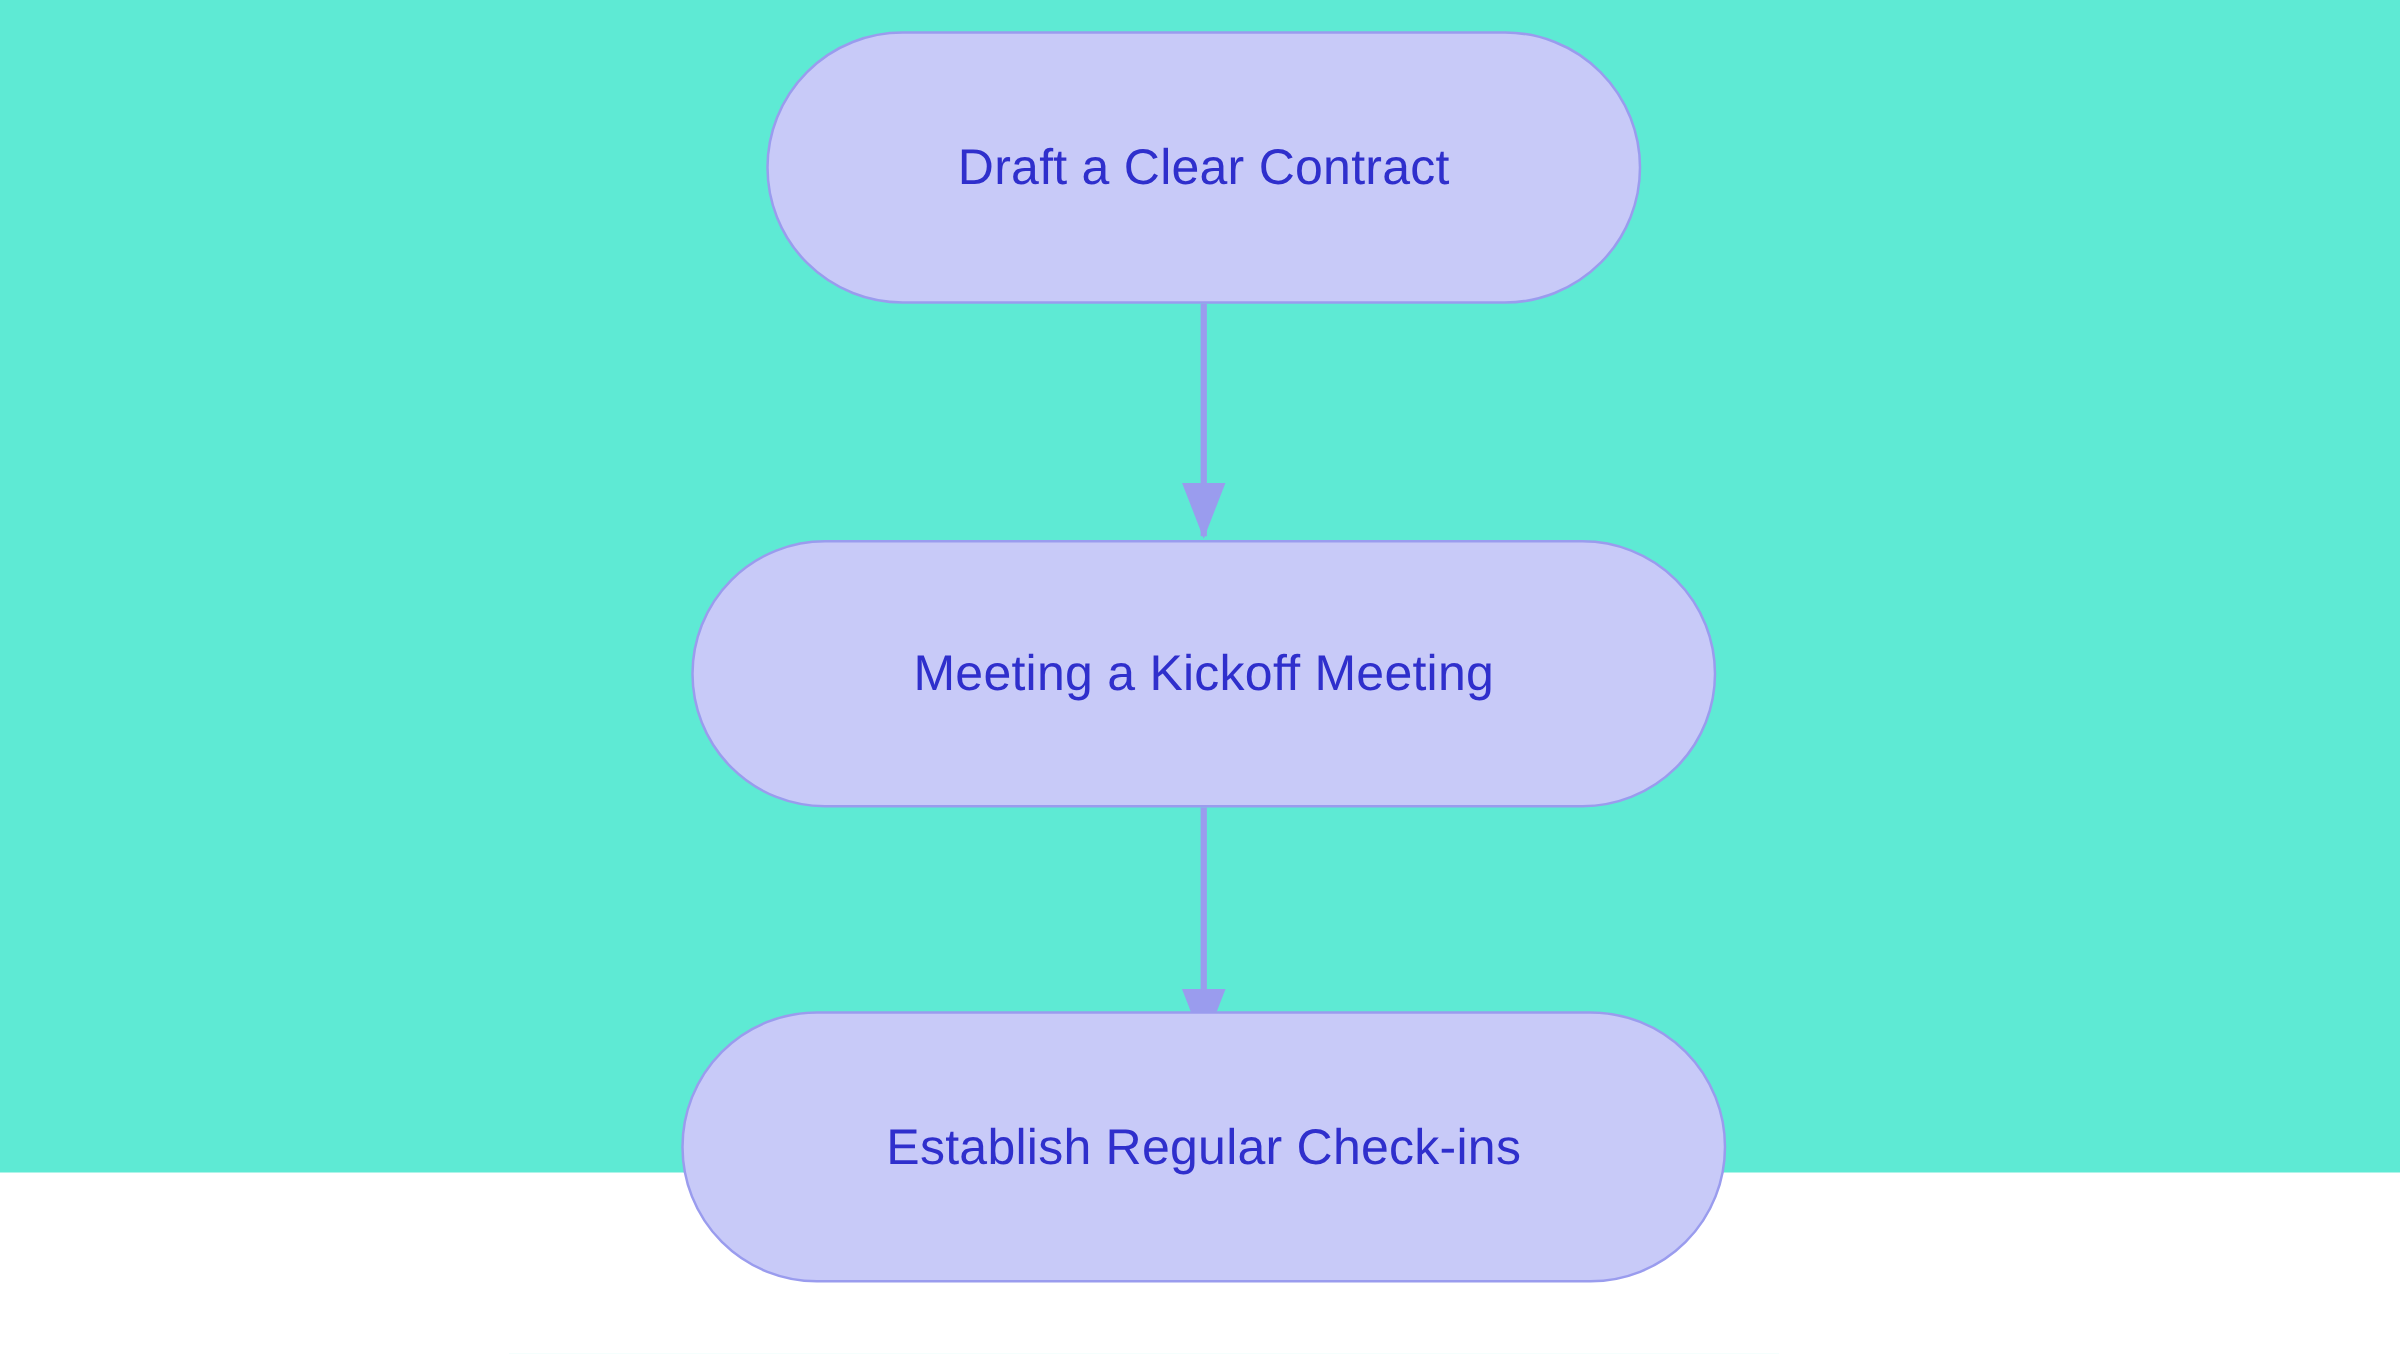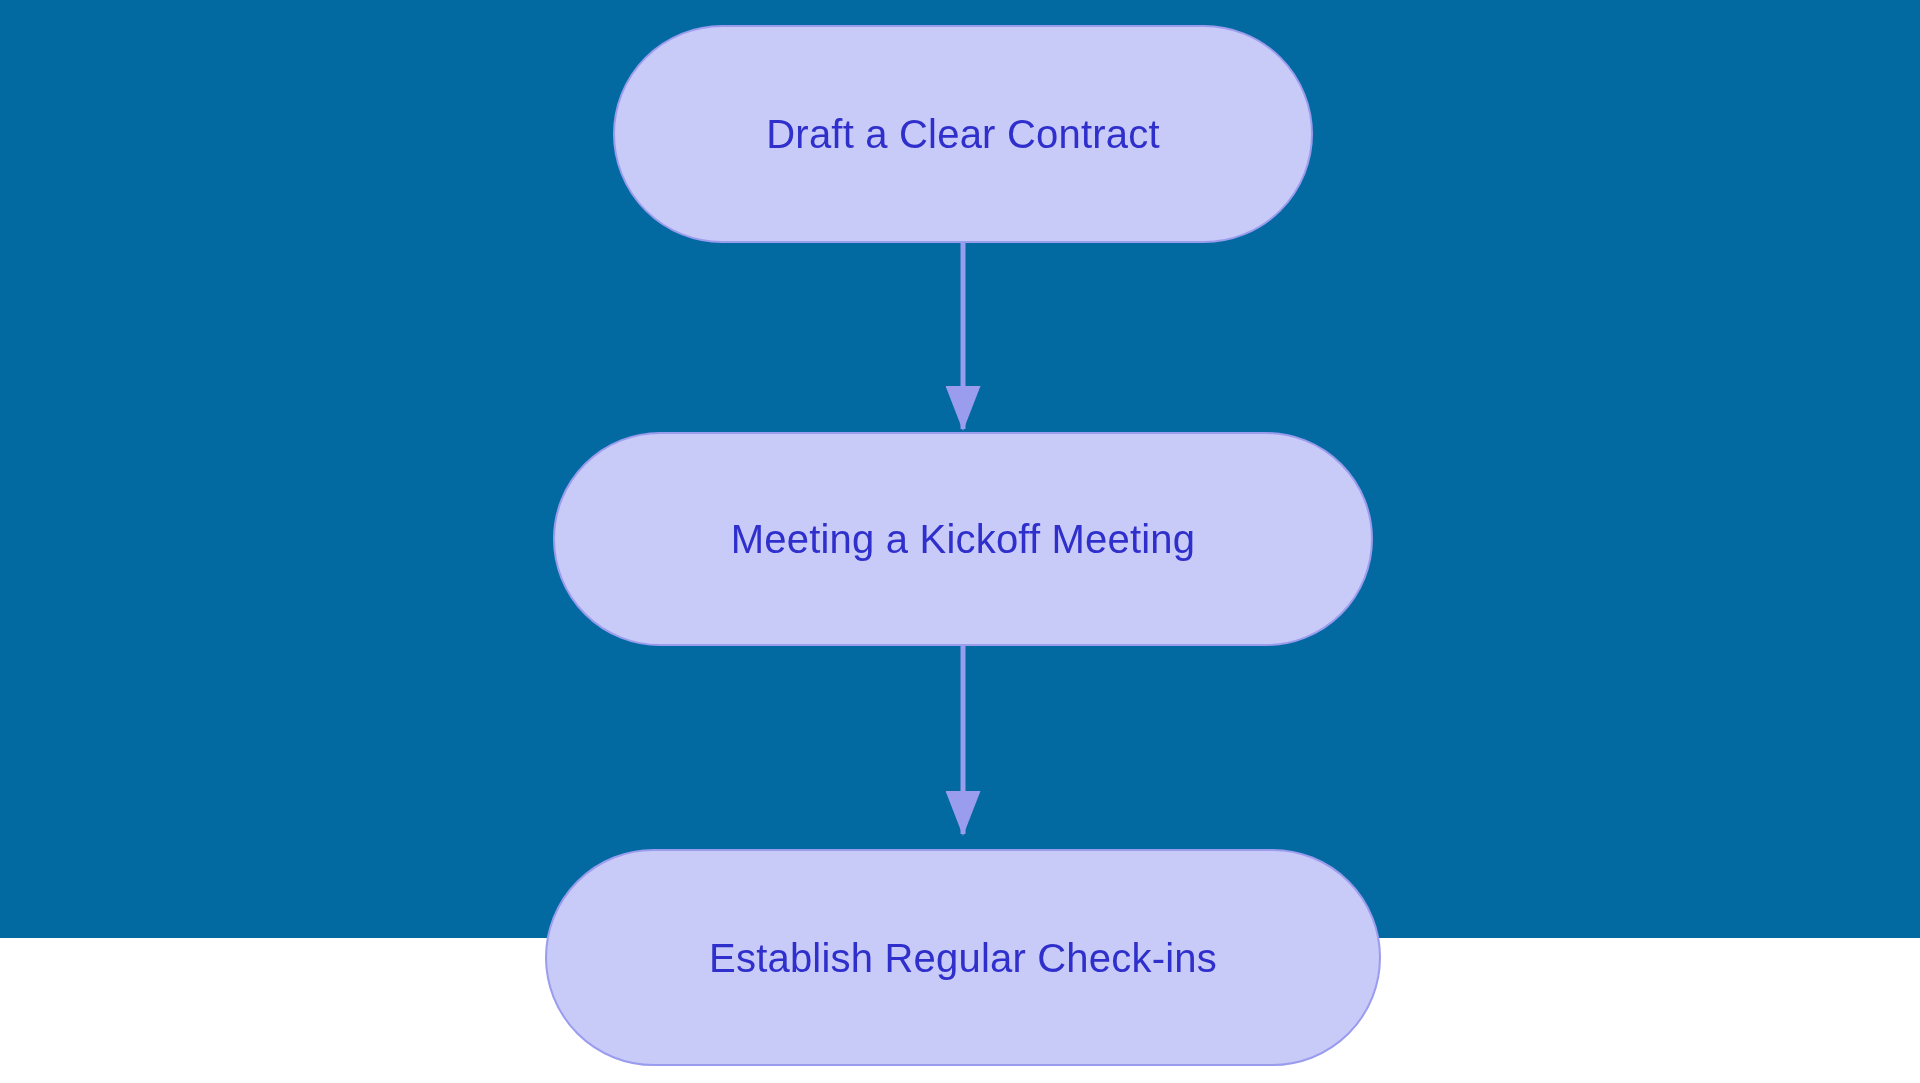--- a/index.html
+++ b/index.html
@@ -11,21 +11,21 @@
   body {
     width: 1920px;
     height: 1083px;
     overflow: hidden;
     font-family: "Liberation Sans", "DejaVu Sans", sans-serif;
   }
   #flowchart-canvas {
     position: relative;
     width: 1920px;
     height: 938px;
-    background: #0369a1;
+    background: #5eead4;
   }
   #edges-layer {
     position: absolute;
     left: 0;
     top: 0;
     width: 1920px;
     height: 1083px;
     pointer-events: none;
   }
   .node {
@@ -43,21 +43,21 @@
     color: #2f2fcc;
     font-size: 40px;
     font-weight: 400;
     line-height: 1.15;
     letter-spacing: 0.2px;
     white-space: nowrap;
     font-family: "Liberation Sans", "DejaVu Sans", sans-serif;
   }
   #node-1 { left: 613px; top: 25px;  width: 700px; height: 218px; }
   #node-2 { left: 553px; top: 432px; width: 820px; height: 214px; }
-  #node-3 { left: 545px; top: 849px; width: 836px; height: 217px; }
+  #node-3 { left: 545px; top: 809px; width: 836px; height: 217px; }
 </style>
 </head>
 <body>
 
 <div id="flowchart-canvas">
 
   <svg id="edges-layer" viewBox="0 0 1920 1083" width="1920" height="1083" xmlns="http://www.w3.org/2000/svg">
     <defs>
       <marker id="arrowhead" markerWidth="9" markerHeight="7" refX="8.6" refY="3.5" orient="auto" markerUnits="strokeWidth">
         <polygon points="0 0, 9 3.5, 0 7" fill="#9a9cee"></polygon>

